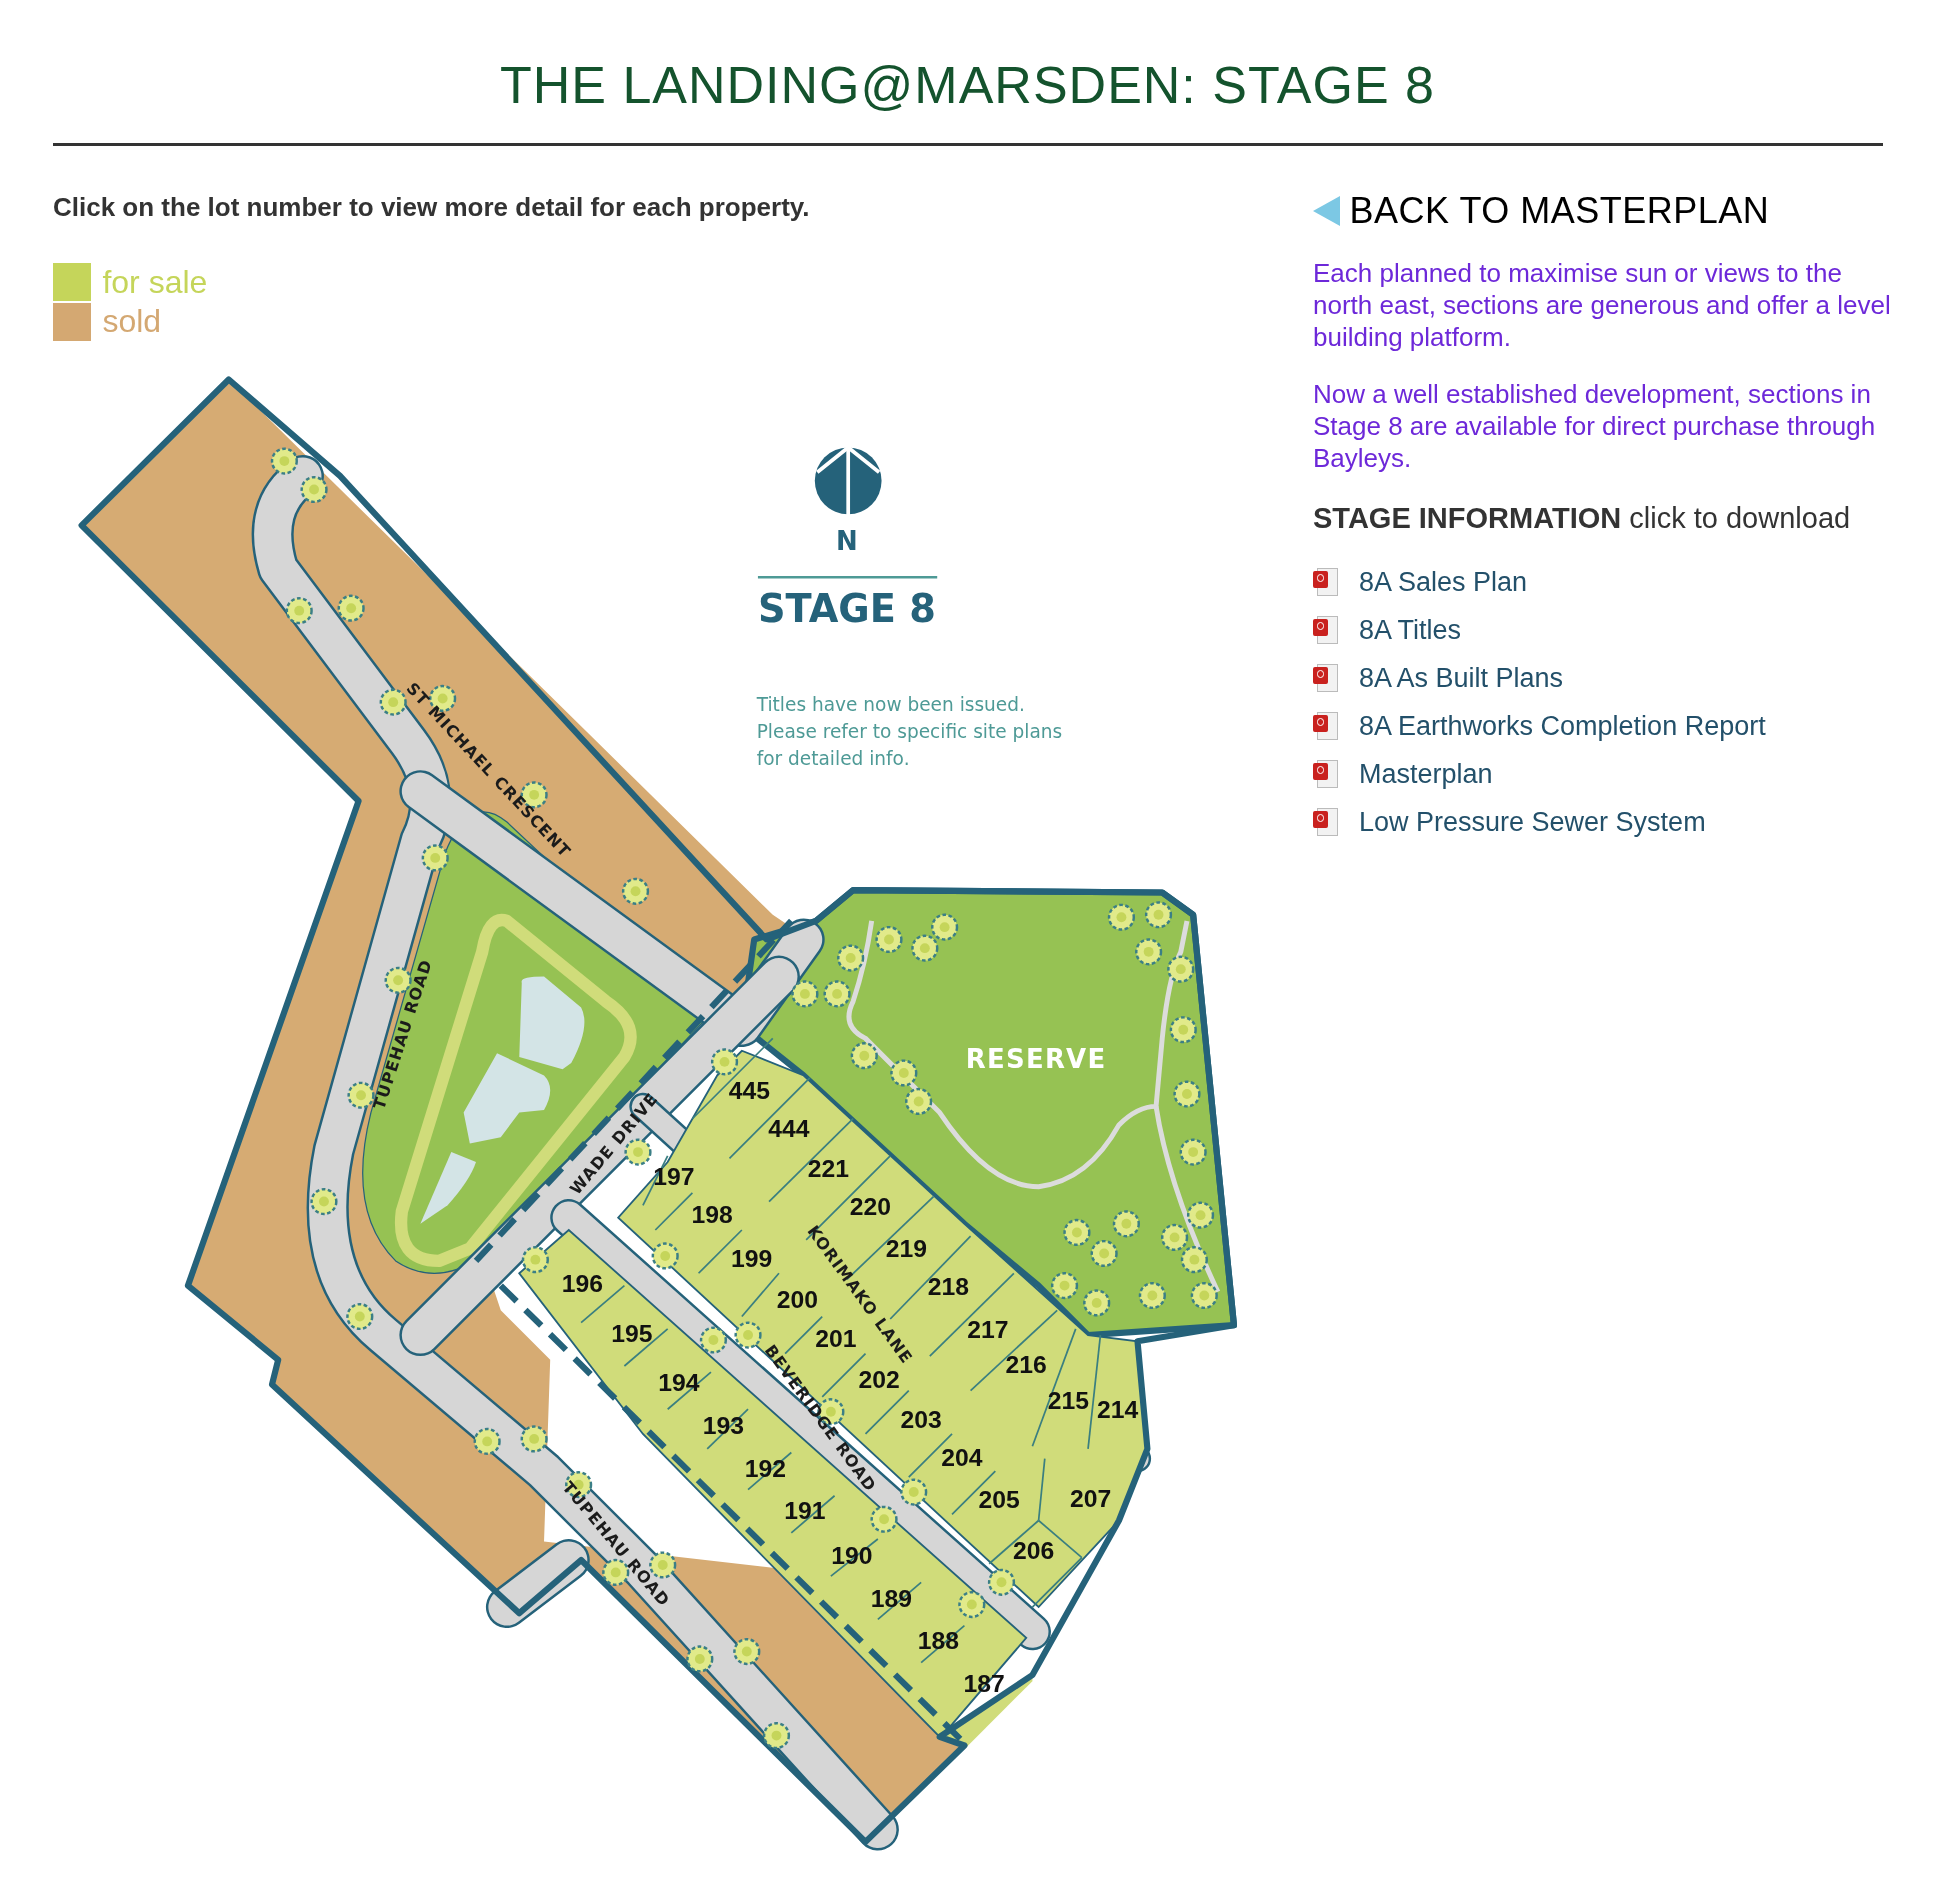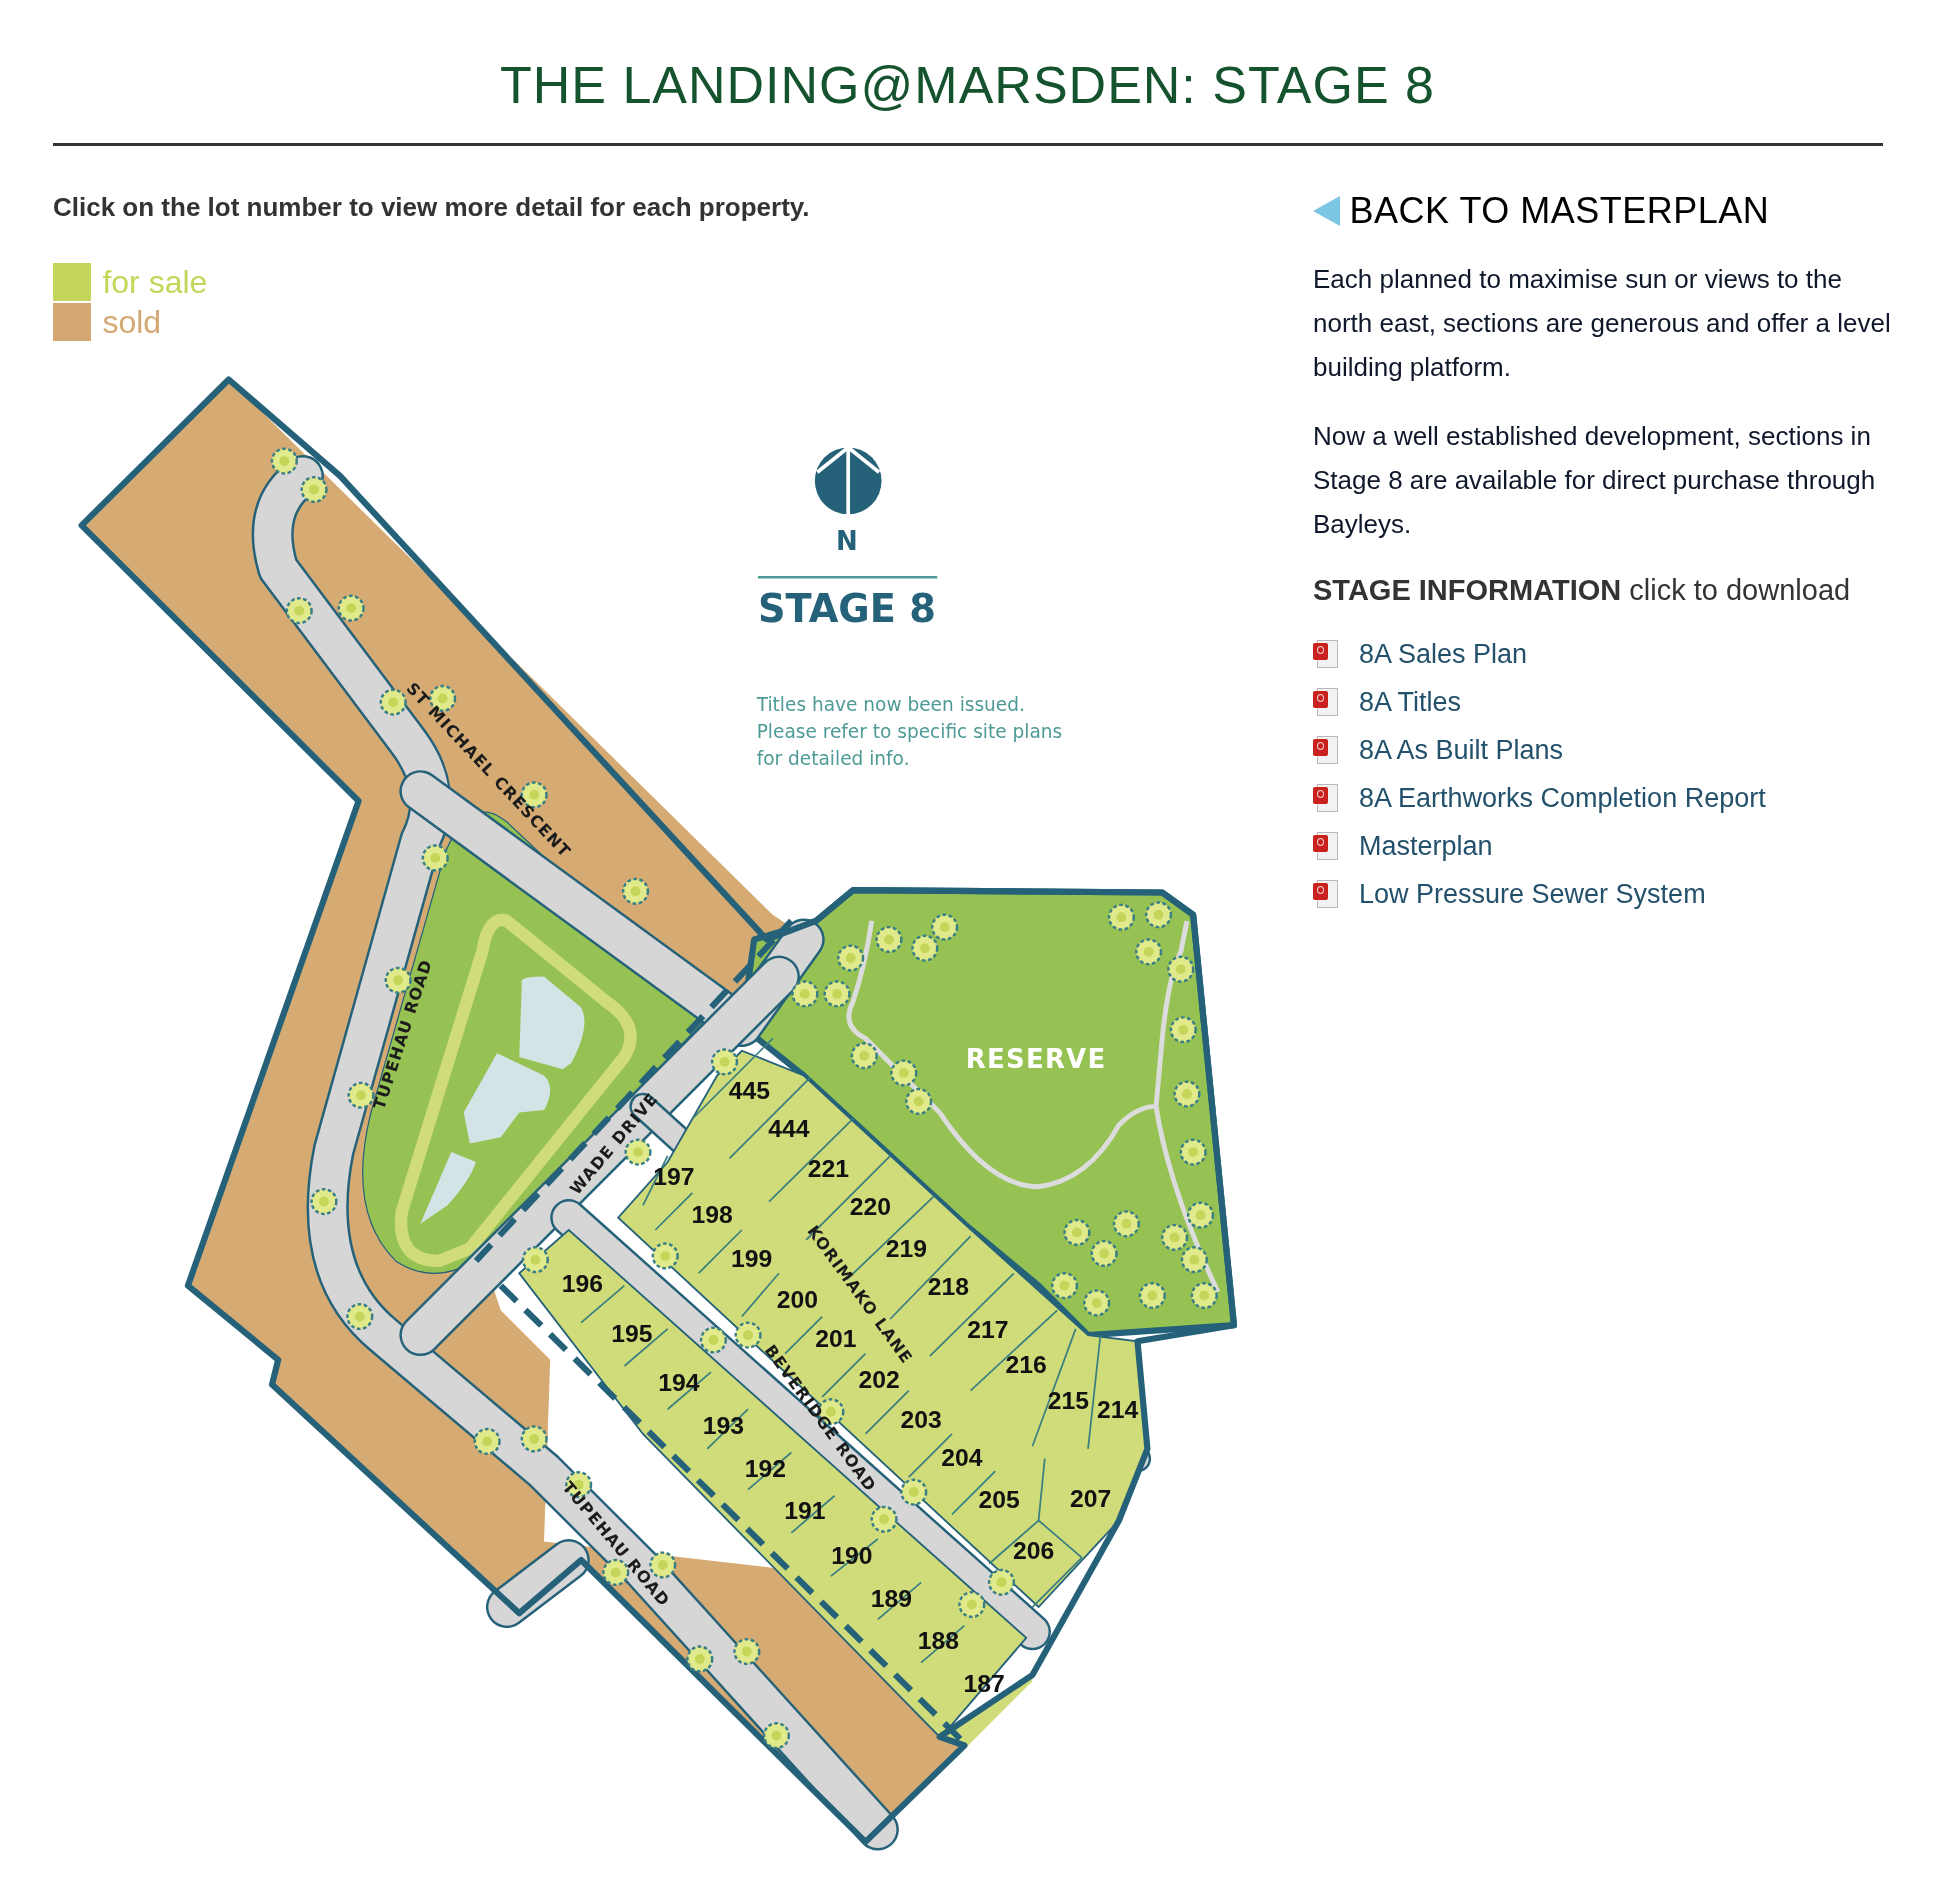--- a/index.html
+++ b/index.html
@@ -3,29 +3,29 @@
 <meta charset="utf-8">
 <style>
   html, body { margin:0; padding:0; background:#ffffff; }
   body { width:1935px; height:1900px; position:relative; overflow:hidden;
          font-family:"Liberation Sans", "DejaVu Sans", sans-serif; color:#333; }
   .page-title { position:absolute; left:0; width:1935px; top:55px; text-align:center;
     font-size:52px; letter-spacing:1px; color:#14532d; font-weight:400; margin:0; }
   .title-rule { position:absolute; left:53px; width:1830px; top:143px; height:2.9px; background:#333; }
   .instruction { position:absolute; left:53px; top:192px; font-size:26px; font-weight:bold; color:#333; }
   .legend { position:absolute; left:53px; top:263px; }
-  .legend-row { display:flex; align-items:flex-end; height:38px; margin-bottom:1.9px; }
+  .legend-row { display:flex; align-items:center; height:38px; margin-bottom:1.9px; }
   .legend-swatch { width:38px; height:38px; margin-right:11.4px; }
   .legend-label { font-size:32px; }
   .map { position:absolute; left:0; top:0; width:1935px; height:1900px; }
   .right { position:absolute; left:1313px; top:190px; width:590px; }
   .back-link { display:flex; align-items:center; font-size:36px; color:#000000; letter-spacing:0.5px; text-decoration:none; cursor:pointer; }
   .back-arrow { width:0; height:0; border-top:15px solid transparent; border-bottom:15px solid transparent;
     border-right:27px solid #7cc8e4; margin-right:9.5px; }
-  .para { font-size:26px; line-height:44px; color:#0f172a; margin:25px 0 0 0; }
+  .para { font-size:26px; line-height:32px; color:#6d28d9; margin:25px 0 0 0; }
   .para + .para { margin-top:25px; }
   .stage-info { font-size:29px; margin-top:28px; color:#333; }
   .stage-info b { font-weight:bold; }
   .doc-list { list-style:none; margin:23px 0 0 0; padding:0; }
   .doc-item { display:flex; align-items:center; height:48px; font-size:27px; color:#23506a; cursor:pointer; }
   .pdf-icon { width:25px; height:28.5px; margin-right:21px; position:relative; }
   .pdf-icon .sheet { position:absolute; left:3.8px; top:0; width:21px; height:28.5px; background:#f2f2f2; border:1px solid #bbb; box-sizing:border-box; }
   .pdf-icon .badge { position:absolute; left:0; top:2.9px; width:15px; height:17px; background:#c9211e; border-radius:1.9px; }
   .pdf-icon .badge::after { content:""; position:absolute; left:3.8px; top:3.8px; width:7.6px; height:7.6px; border:1.9px solid #fff; border-radius:50%; box-sizing:border-box; }
   .lot-label { font-family:"Liberation Sans", "DejaVu Sans", sans-serif; font-weight:bold; font-size:20px; fill:#111; cursor:pointer; }

